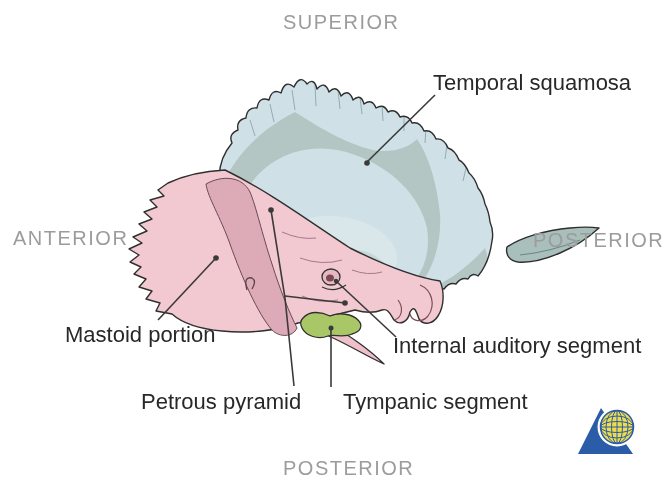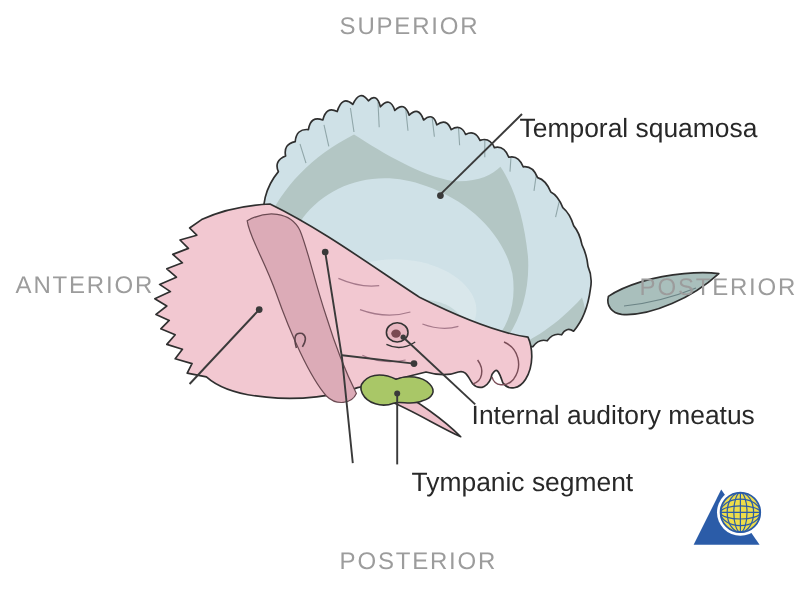--- a/index.html
+++ b/index.html
@@ -187,17 +187,19 @@
         <line x1="600.5" y1="427" x2="633.5" y2="427"></line>
       </g>
     </g>
   </svg>
 
   <div class="orient-label" style="left:283px; top:11px;">SUPERIOR</div>
   <div class="orient-label" style="left:533px; top:229px;">POSTERIOR</div>
   <div class="orient-label" style="left:13px; top:227px;">ANTERIOR</div>
   <div class="orient-label" style="left:283px; top:457px;">POSTERIOR</div>
 
-  <div class="part-label" style="left:433px; top:70px;margin-top:24px;">Temporal squamosa</div>
-  <div class="part-label" style="left:393px; top:333px;">Internal auditory meatus</div>
+  <div class="part-label" style="left:433px; top:70px;">Temporal squamosa</div>
+  <div class="part-label" style="left:65px; top:322px;">Mastoid portion</div>
+  <div class="part-label" style="left:393px; top:333px;">Internal auditory segment</div>
+  <div class="part-label" style="left:141px; top:389px;">Petrous pyramid</div>
   <div class="part-label" style="left:343px; top:389px;">Tympanic segment</div>
 
 </div>
 
 </body></html>

